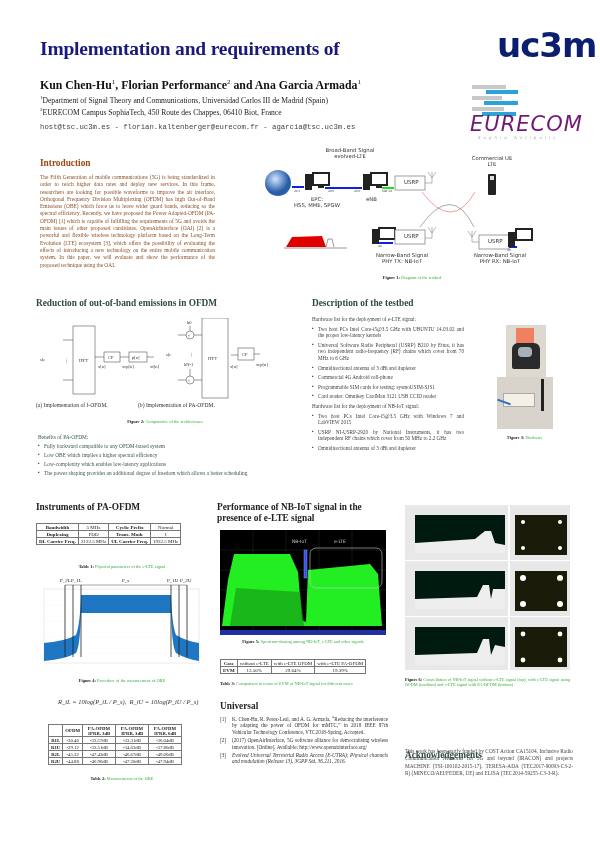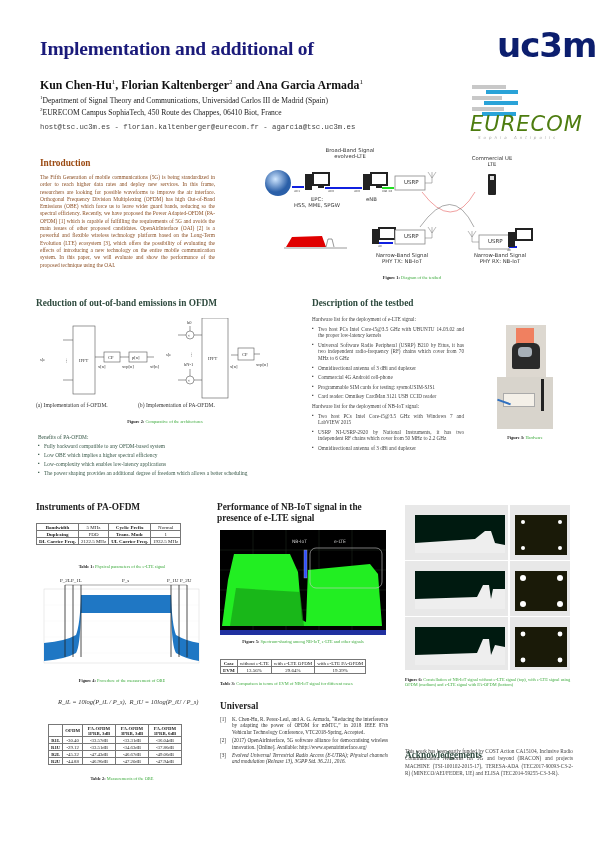--- a/index.html
+++ b/index.html
@@ -6,21 +6,21 @@
   body{width:600px;height:849px;position:relative;overflow:hidden;font-family:"Liberation Serif",serif;color:#222;}
   .abs{position:absolute;}
   .title{left:40px;top:40px;font-family:"Liberation Serif",serif;font-weight:bold;color:#1a1a7a;font-size:19.5px;line-height:18px;letter-spacing:-0.2px;}
   .authors{left:40px;top:78px;font-weight:bold;font-size:11.8px;color:#111;}
   .authors sup{font-size:7px;font-weight:normal;}
   .aff{left:40px;font-size:7.6px;color:#222;}
   .aff sup{font-size:5px;}
   .emails{left:40px;top:123px;font-family:"Liberation Mono",monospace;font-size:7.3px;color:#444;}
   .logo-uc3m{left:497px;top:28px;font-family:"DejaVu Sans",sans-serif;font-weight:bold;font-size:34px;color:#0c1e6e;letter-spacing:-1px;line-height:34px;}
   .eure-bars{left:472px;top:83px;width:80px;height:38px;}
-  .eure-text{left:470px;top:112px;font-family:"DejaVu Sans",sans-serif;font-style:italic;font-size:21px;color:#4d7c0f;letter-spacing:1px;}
+  .eure-text{left:470px;top:112px;font-family:"DejaVu Sans",sans-serif;font-style:italic;font-size:21px;color:#701a75;letter-spacing:1px;}
   .eure-sub{left:478px;top:135px;font-family:"DejaVu Sans",sans-serif;font-style:italic;font-size:4px;color:#aaa;letter-spacing:3px;}
   h2{margin:0;font-family:"Liberation Serif",serif;font-weight:bold;font-size:9.3px;}
   .h-intro{color:#9b4a12;}
   .h-g{color:#2e4a3e;}
   .intro-text{left:40px;top:174px;width:175px;font-size:5.4px;line-height:7.3px;color:#8b4e23;text-align:justify;}
   .txt{font-size:5.4px;line-height:7.3px;color:#333;}
   .greentxt{color:#3a5a4a;}
   .cap{font-size:4.4px;text-align:center;color:#333;}
   .cap b{color:#222;}
   .cap span.g{color:#3caa3c;}
@@ -29,24 +29,24 @@
   ul.b li:before{content:"\25AA";position:absolute;left:0;top:0;font-size:5px;}
   table.t{border-collapse:collapse;font-size:5px;}
   table.t td,table.t th{border:0.6px solid #777;padding:0.5px 2px;text-align:center;}
   table.t th{font-weight:bold;}
   .sa{font-family:"DejaVu Sans",sans-serif;}
 </style>
 </head>
 <body>
 
 <div class="abs title">
-  <div>Implementation and additional of</div>
+  <div>Implementation and requirements of</div>
 </div>
 <div class="abs authors">
-  <span>Kun Chen-Hu</span><sup>1</sup><span>, </span><span>Florian Kaltenberger</span><sup>2</sup><span> and </span><span>Ana Garcia Armada</span><sup>1</sup>
+  <span>Kun Chen-Hu</span><sup>1</sup><span>, </span><span>Florian Performance</span><sup>2</sup><span> and </span><span>Ana Garcia Armada</span><sup>1</sup>
 </div>
 <div class="abs aff" style="top:95px"><sup>1</sup><span>Department of Signal Theory and Communications, Universidad Carlos III de Madrid (Spain)</span></div>
 <div class="abs aff" style="top:107px"><sup>2</sup><span>EURECOM Campus SophiaTech, 450 Route des Chappes, 06410 Biot, France</span></div>
 <div class="abs emails">host@tsc.uc3m.es - florian.kaltenberger@eurecom.fr - agarcia@tsc.uc3m.es</div>
 
 <div class="abs logo-uc3m">uc3m</div>
 <svg class="abs eure-bars" viewBox="0 0 80 38">
   <rect x="0" y="2" width="34" height="4" fill="#c8c8c8"></rect>
     <rect x="14" y="7" width="32" height="4" fill="#2aa3d8"></rect>
   <rect x="0" y="13" width="30" height="4" fill="#c8c8c8"></rect>

